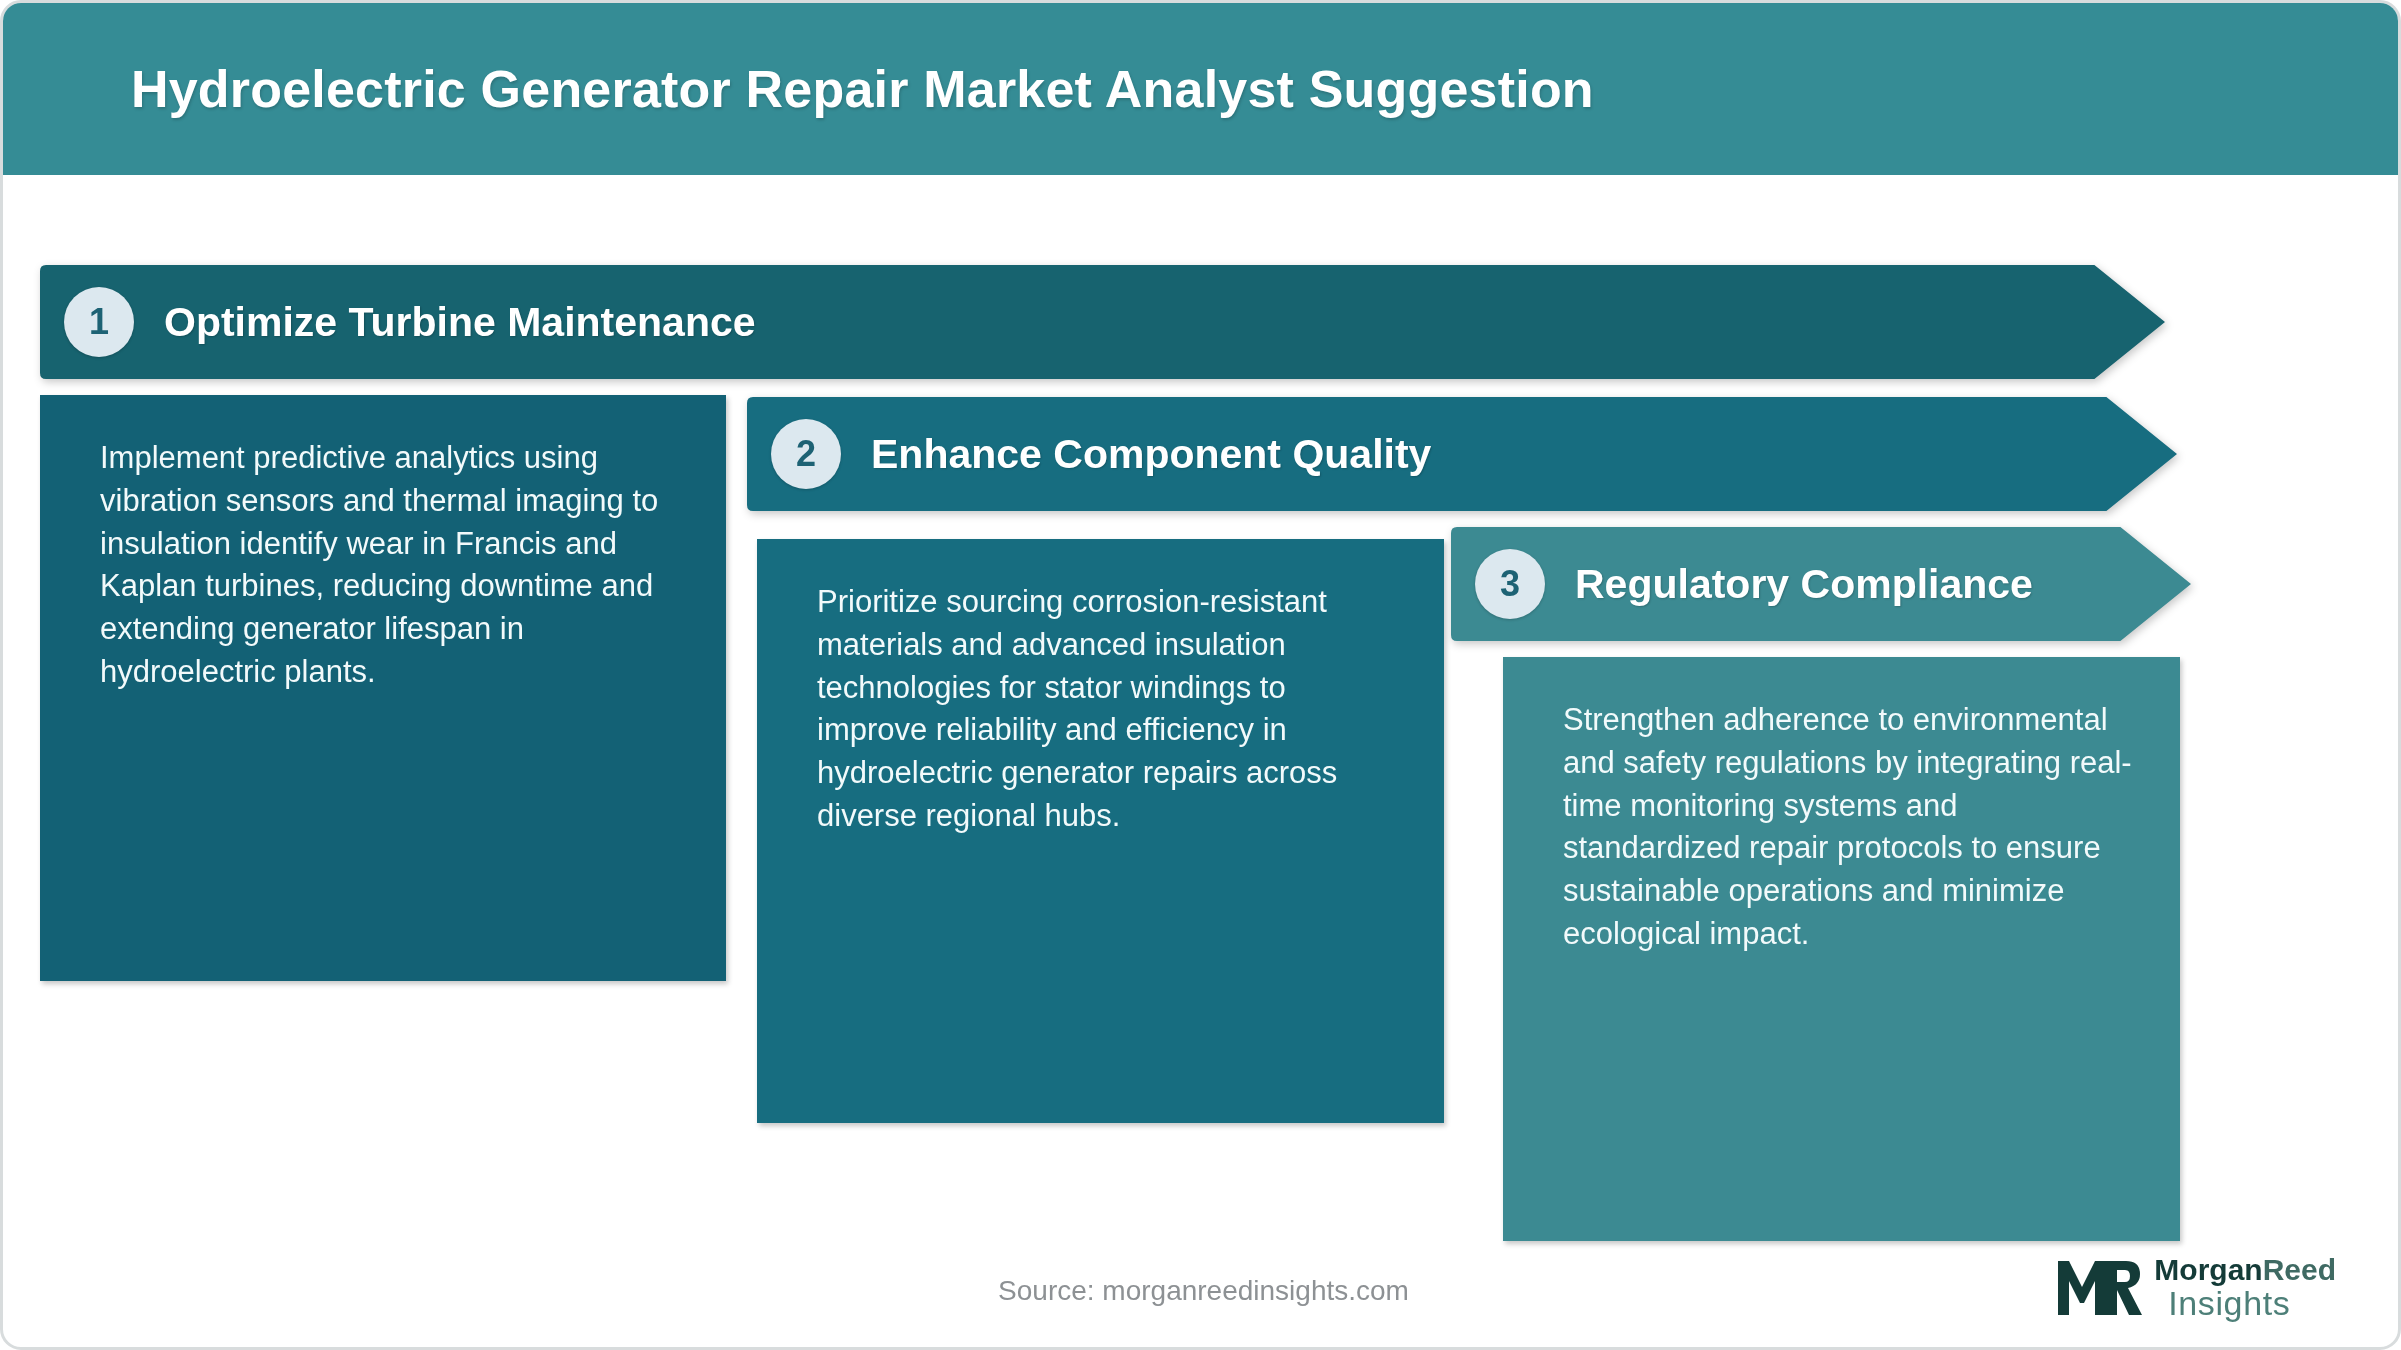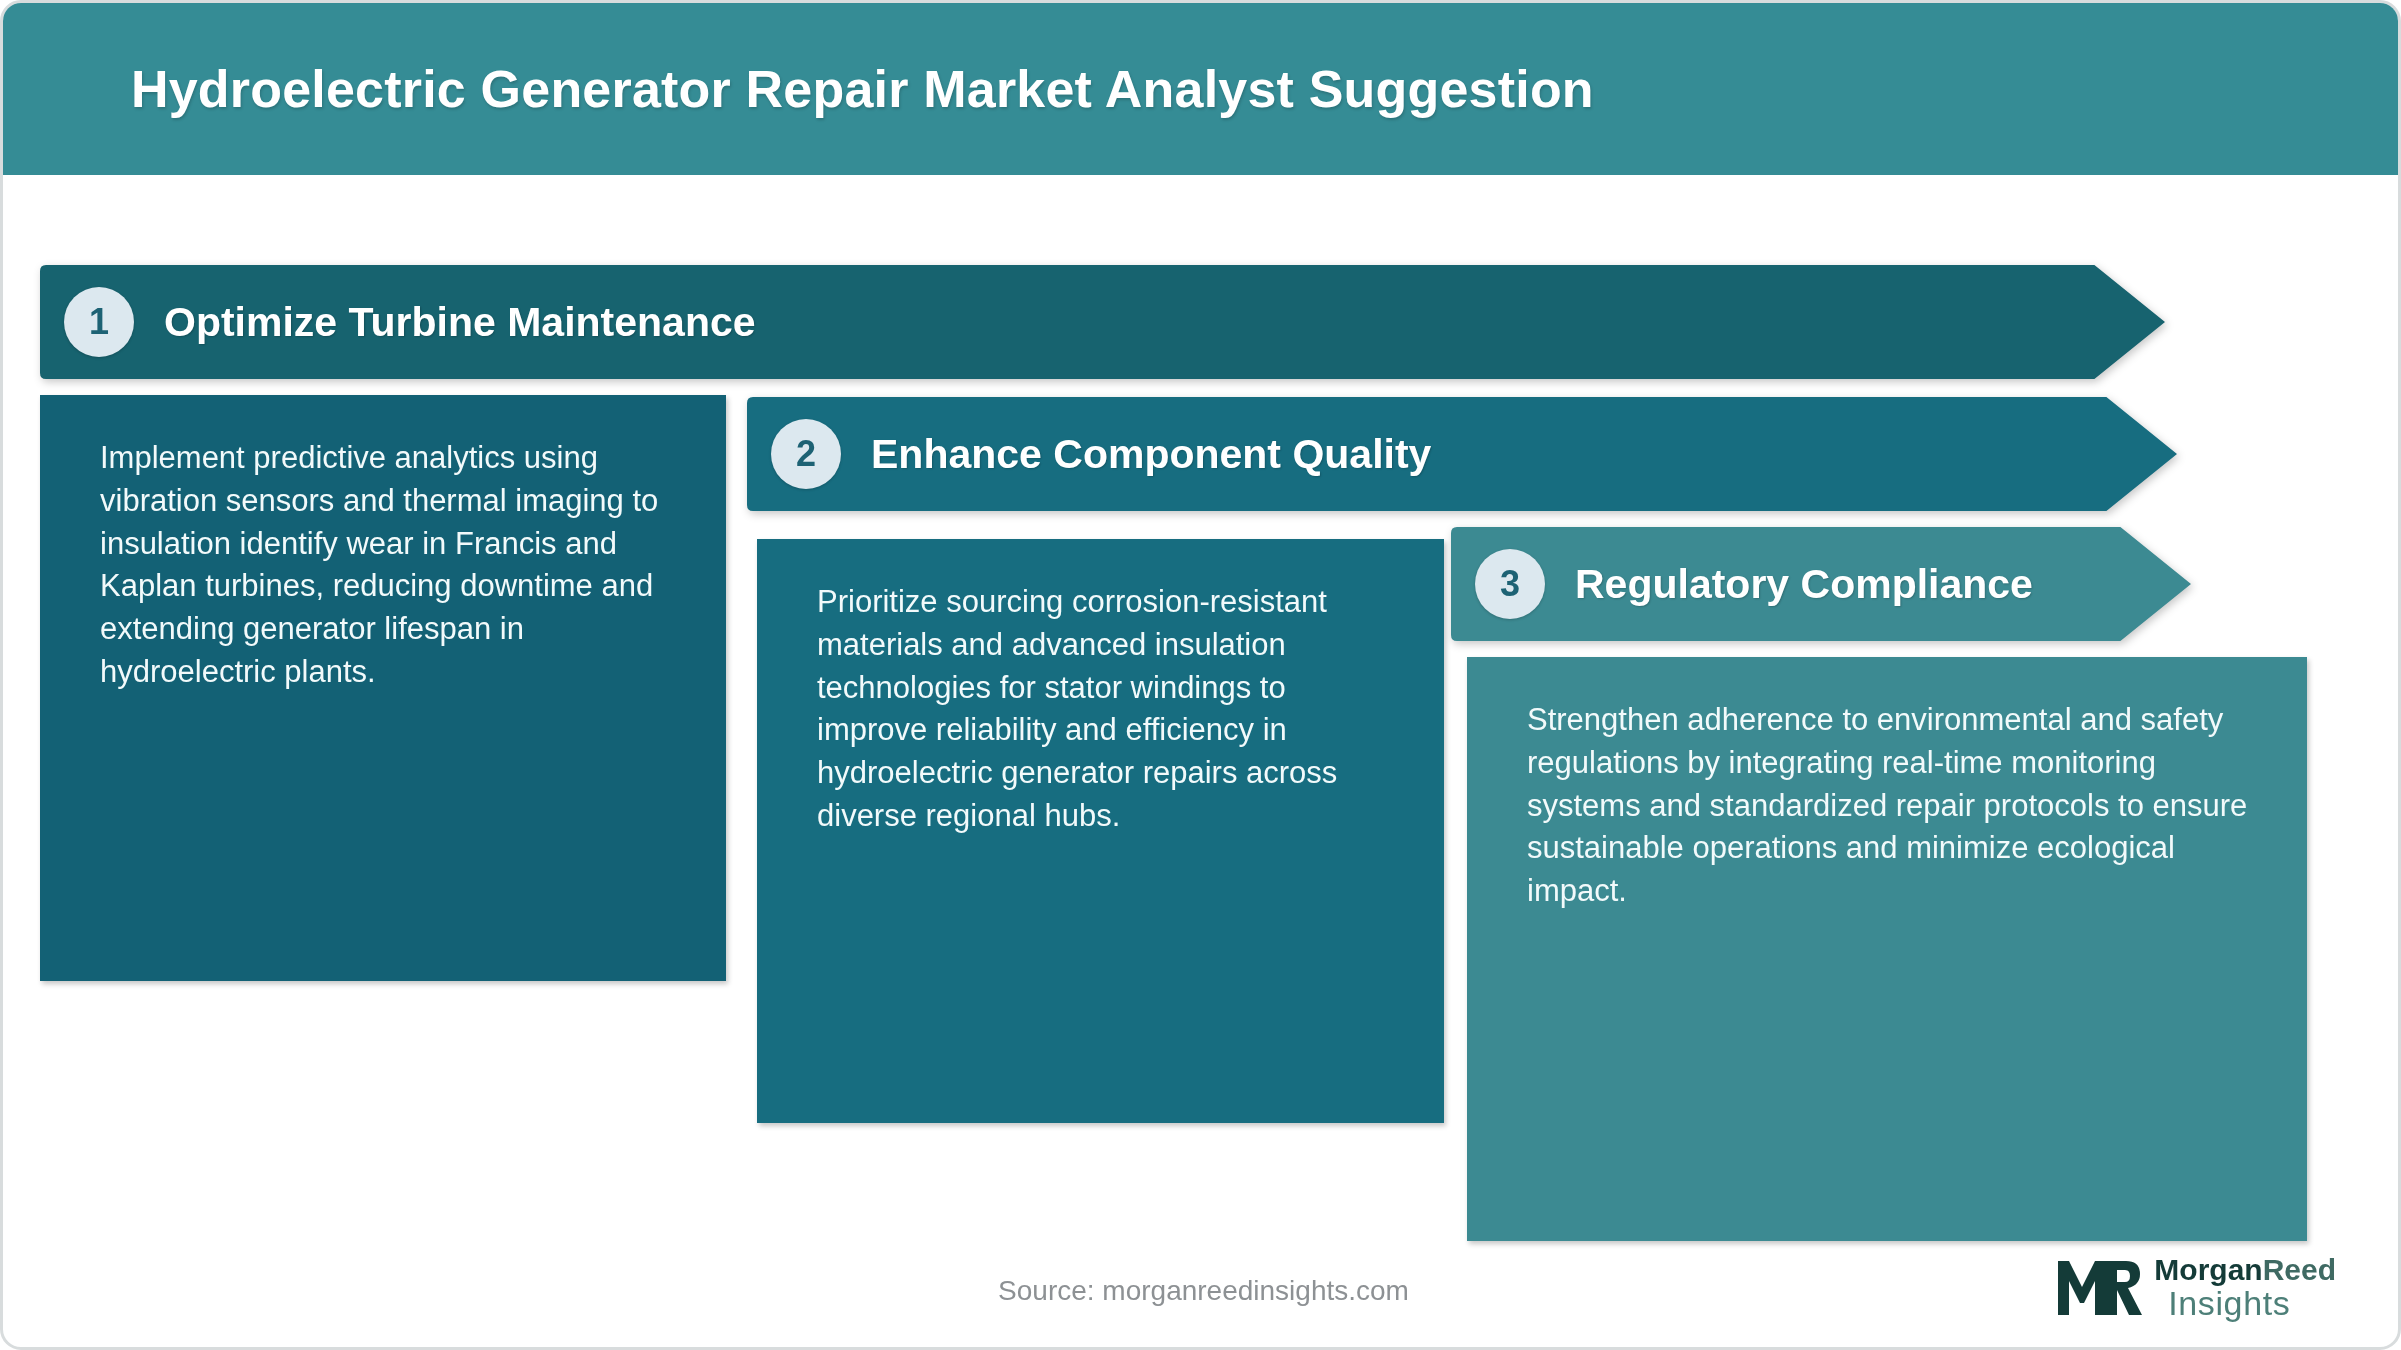--- a/index.html
+++ b/index.html
@@ -98,21 +98,21 @@
     box-shadow: 2px 3px 5px rgba(0,0,0,0.22);
   }
   .card p {
     font-size: 31px;
     line-height: 1.38;
     font-weight: 400;
     color: #f2fafb;
   }
   #card1 { left: 37px;  top: 392px; width: 686px; height: 586px; background: #136175; }
   #card2 { left: 744px; top: 536px; width: 687px; height: 584px; background: #176d80; margin-left: 10px; }
-  #card3 { left: 1464px;top: 654px; width: 840px; height: 584px; background: #3c8a92; }
+  #card3 { left: 1500px;top: 654px; width: 677px; height: 584px; background: #3c8a92; }
 
   
   .source {
     position: absolute;
     left: 0;
     top: 1272px;
     width: 2401px;
     text-align: center;
     color: #8d9194;
     font-size: 28px;

